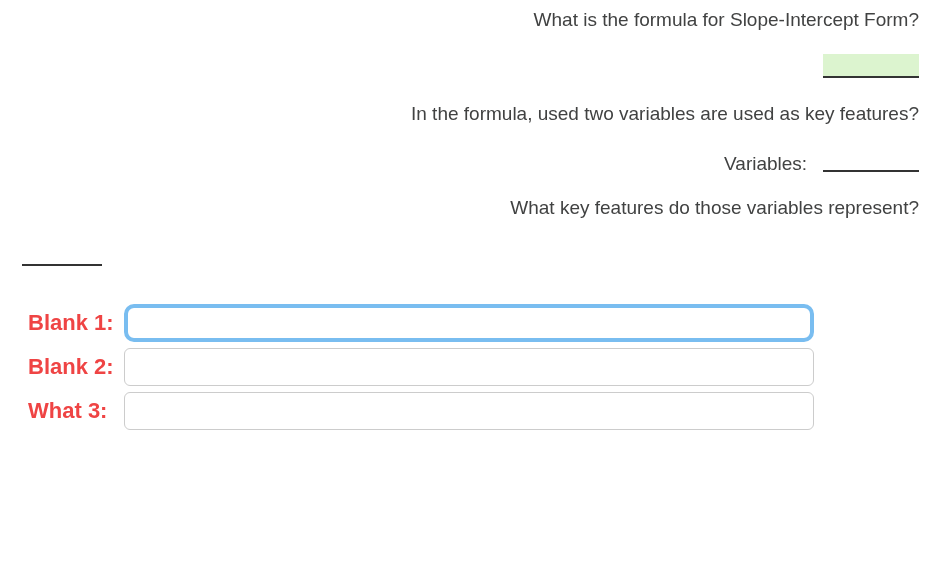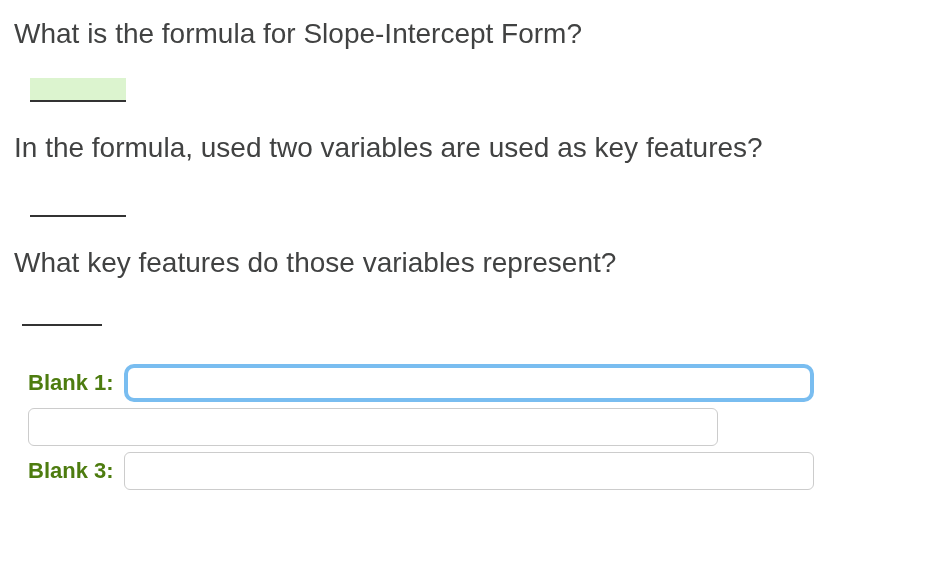--- a/index.html
+++ b/index.html
@@ -8,24 +8,25 @@
       padding: 0;
     }
     body {
       font-family: Arial, Helvetica, sans-serif;
       color: #414242;
       background: #ffffff;
       padding: 6px 14px 14px 14px;
       width: 933px;
     }
     .question-line {
-      font-size: 28px;
+      font-size: 19px;
       line-height: 1.4;
-      margin: 8px 0 18px 0;
+      margin: 1px 0 18px 0;
       color: #414242;
+      text-align: right;
     }
     .inline-blank-hl {
       display: inline-block;
       width: 96px;
       height: 24px;
       background: #dcf4cf;
       border-bottom: 2px solid #333;
       vertical-align: baseline;
       position: relative;
       top: 2px;
@@ -46,21 +47,21 @@
       margin: 24px 0 28px 8px;
     }
     .answer-row {
       display: flex;
       align-items: center;
       margin: 6px 0 6px 14px;
     }
     .answer-label {
       font-size: 22px;
       font-weight: 700;
-      color: #4d7c0f;
+      color: #ef4444;
       width: 96px;
       flex-shrink: 0;
     }
     .answer-input {
       flex: 1;
       height: 38px;
       font-size: 18px;
       padding: 4px 8px;
       border: 1px solid #ccc;
       border-radius: 6px;
@@ -80,35 +81,37 @@
 
 <div class="question-line">What is the formula for Slope-Intercept Form?</div>
 
 <div class="question-line">
   &nbsp;&nbsp;<span class="inline-blank-hl"></span>
 </div>
 
 <div class="question-line">In the formula, used two variables are used as key features?</div>
 
 <div class="question-line">
+  <span>Variables:</span>
   &nbsp;&nbsp;<span class="inline-blank"></span>
 </div>
 
 <div class="question-line">What key features do those variables represent?</div>
 
 <span class="standalone-blank"></span>
 
 <div class="answer-row">
   <span class="answer-label">Blank 1:</span>
   <input type="text" class="answer-input focused" value="" style="">
 </div>
 
 <div class="answer-row">
+  <span class="answer-label">Blank 2:</span>
   <input type="text" class="answer-input" value="" style="">
 </div>
 
 <div class="answer-row">
-  <span class="answer-label">Blank 3:</span>
+  <span class="answer-label">What 3:</span>
   <input type="text" class="answer-input" value="" style="">
 </div>
 
 
 
 
 </body></html>

